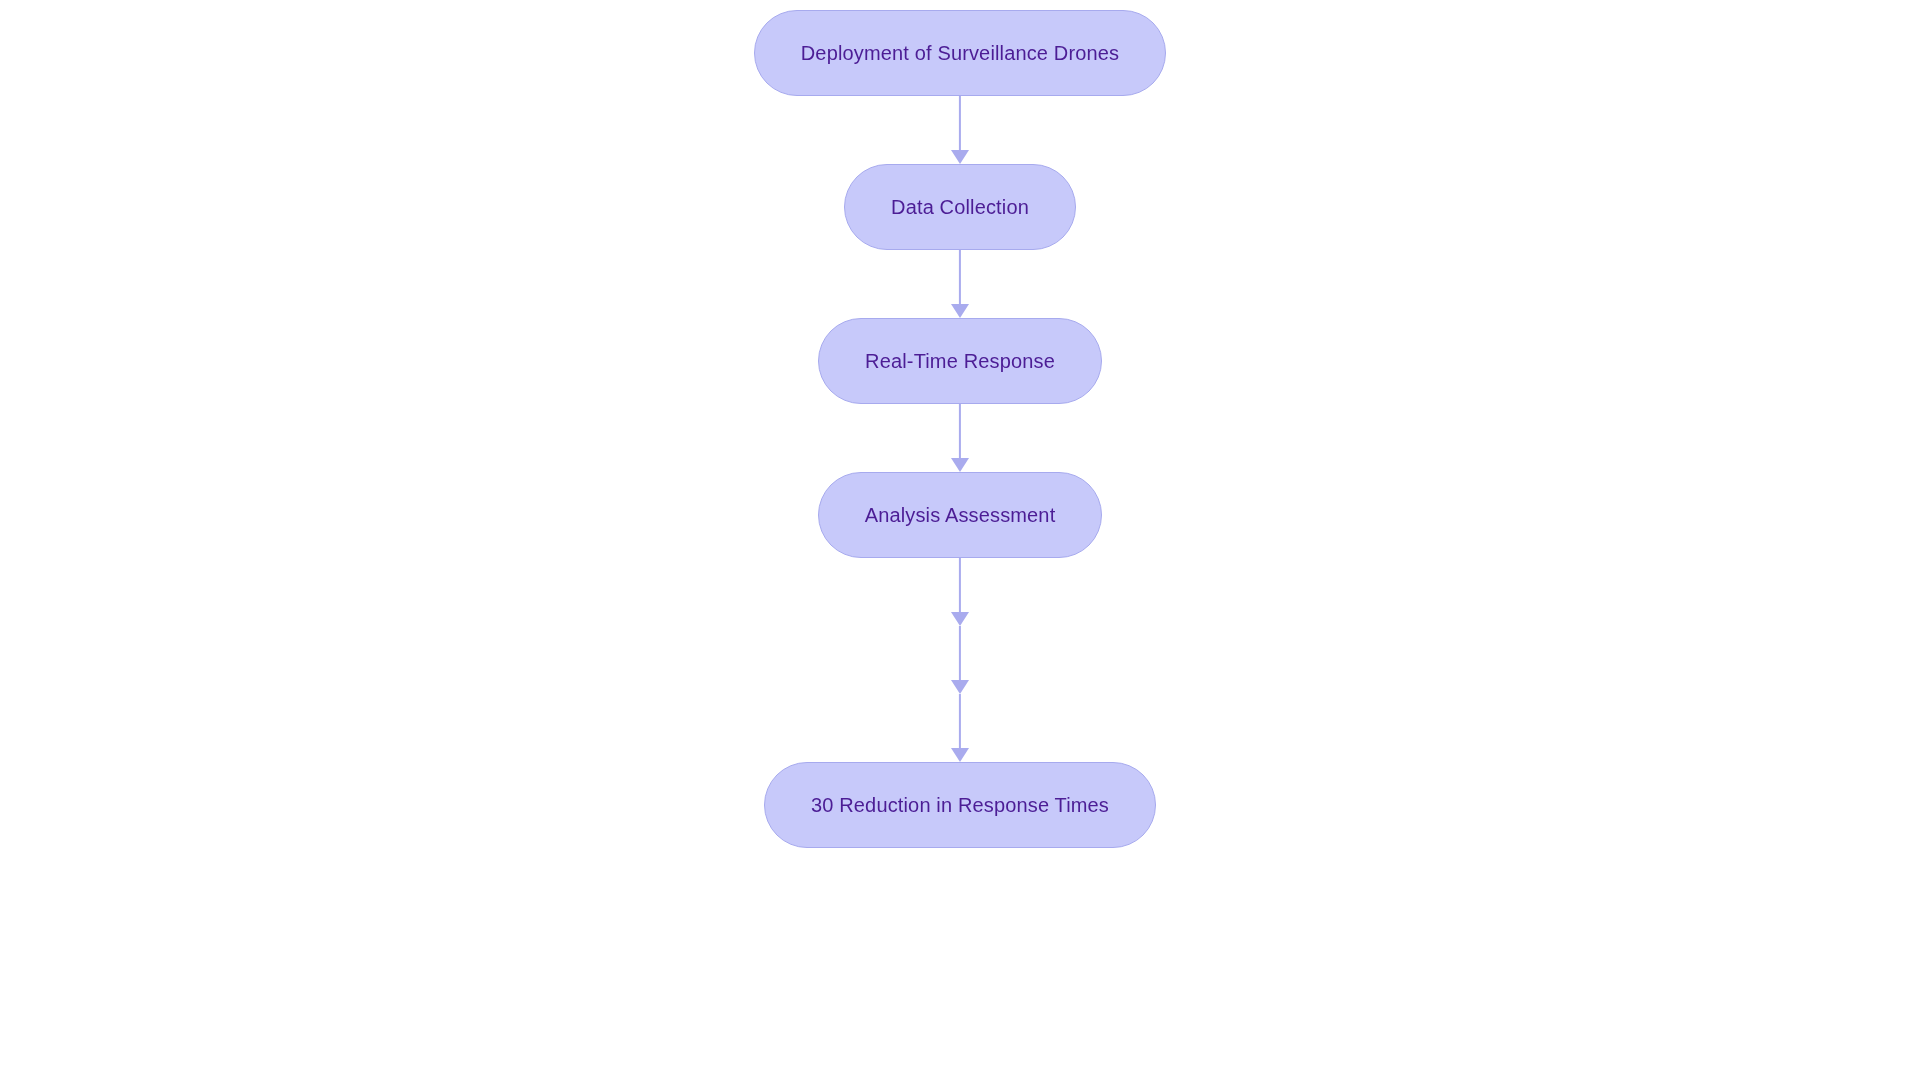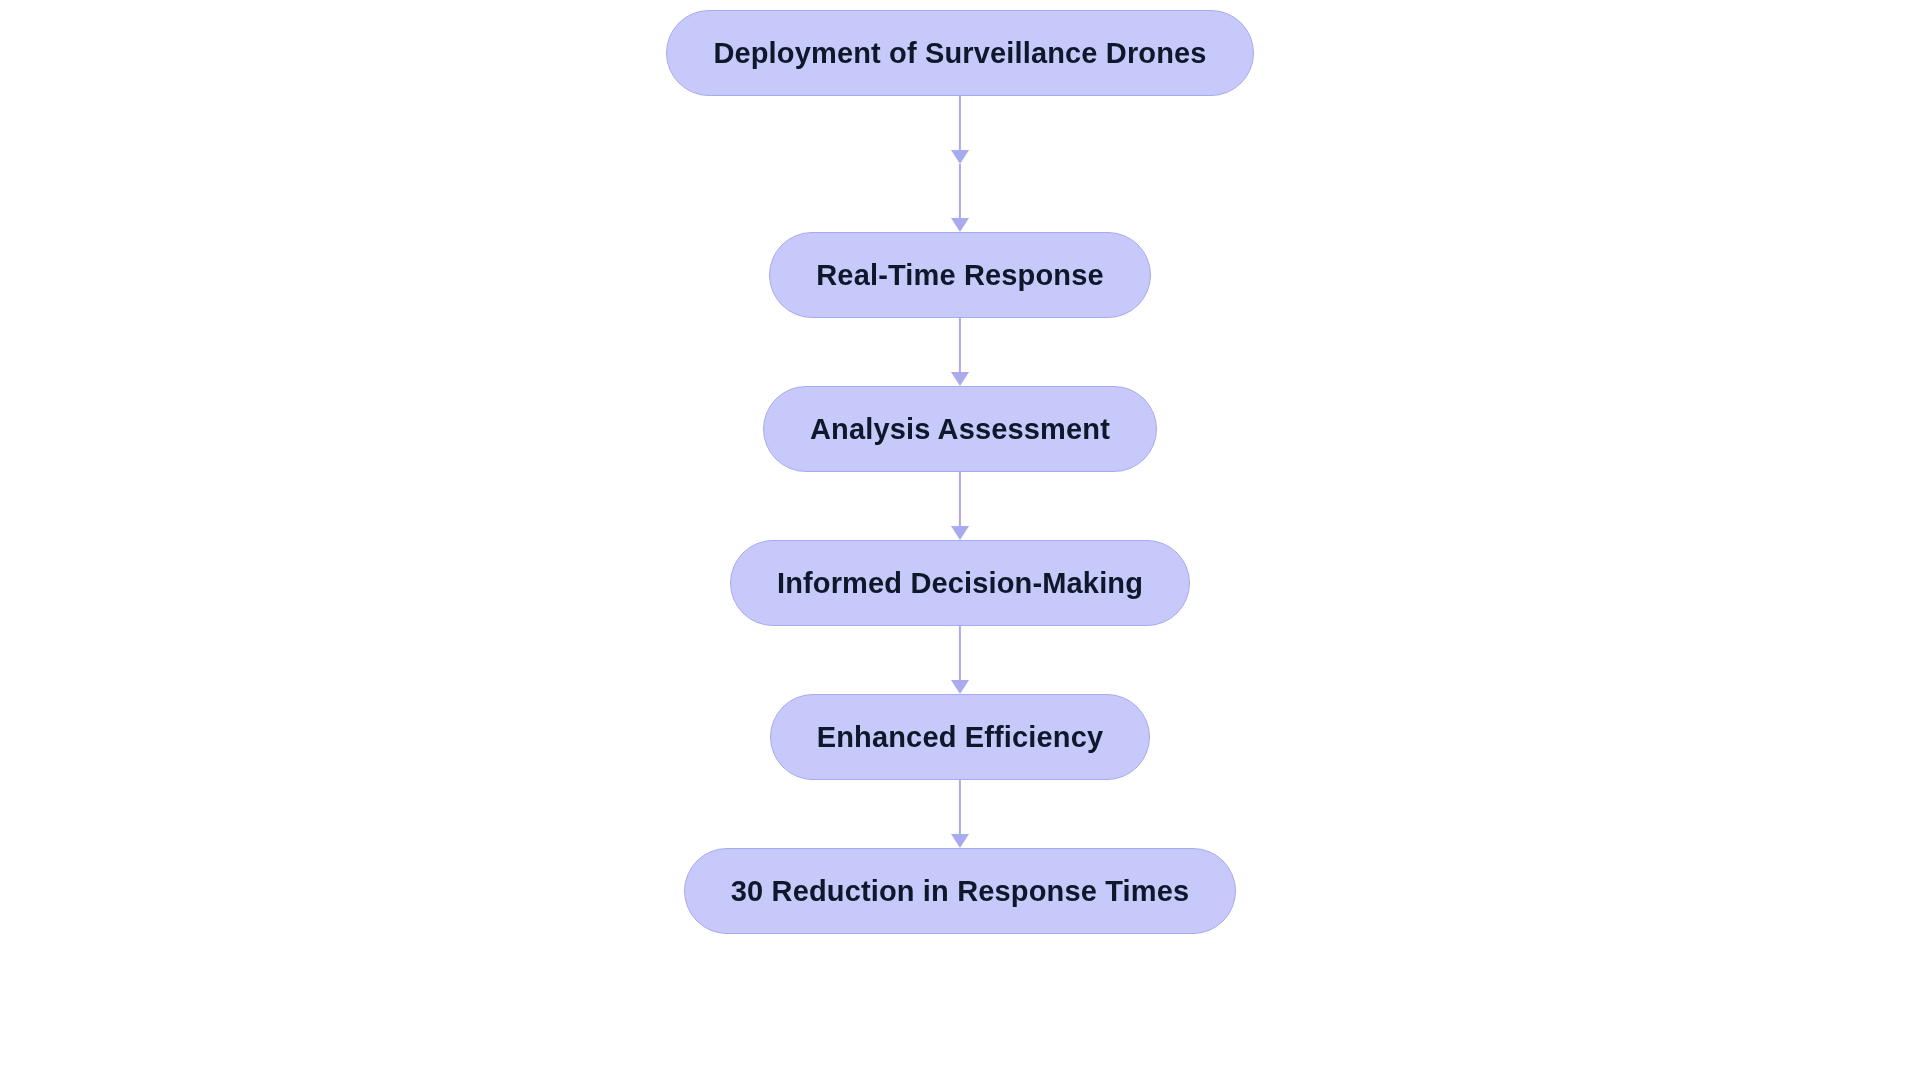--- a/index.html
+++ b/index.html
@@ -44,23 +44,23 @@
     border: 1.4px solid #a7aaee;
     display: flex;
     align-items: center;
     justify-content: center;
     padding: 0 46px;
     white-space: nowrap;
     flex: none;
   }
 
   .node-label {
-    color: #0f172a;
-    font-size: 29px;
-    font-weight: 700;
+    color: #4c1d95;
+    font-size: 20px;
+    font-weight: 400;
     letter-spacing: 0.15px;
     line-height: 1;
     font-family: "Liberation Sans", sans-serif;
   }
 
   .connector {
     position: relative;
     width: 24px;
     height: 68px;
     flex: none;
@@ -94,20 +94,23 @@
 
     <div class="node">
       <span class="node-label">Deployment of Surveillance Drones</span>
     </div>
 
     <div class="connector">
       <div class="line"></div>
       <div class="head"></div>
     </div>
 
+    <div class="node">
+      <span class="node-label">Data Collection</span>
+    </div>
 
     <div class="connector">
       <div class="line"></div>
       <div class="head"></div>
     </div>
 
     <div class="node">
       <span class="node-label">Real-Time Response</span>
     </div>
 
@@ -118,32 +121,26 @@
 
     <div class="node">
       <span class="node-label">Analysis Assessment</span>
     </div>
 
     <div class="connector">
       <div class="line"></div>
       <div class="head"></div>
     </div>
 
-    <div class="node">
-      <span class="node-label">Informed Decision-Making</span>
-    </div>
 
     <div class="connector">
       <div class="line"></div>
       <div class="head"></div>
     </div>
 
-    <div class="node">
-      <span class="node-label">Enhanced Efficiency</span>
-    </div>
 
     <div class="connector">
       <div class="line"></div>
       <div class="head"></div>
     </div>
 
     <div class="node">
       <span class="node-label">30 Reduction in Response Times</span>
     </div>
 

